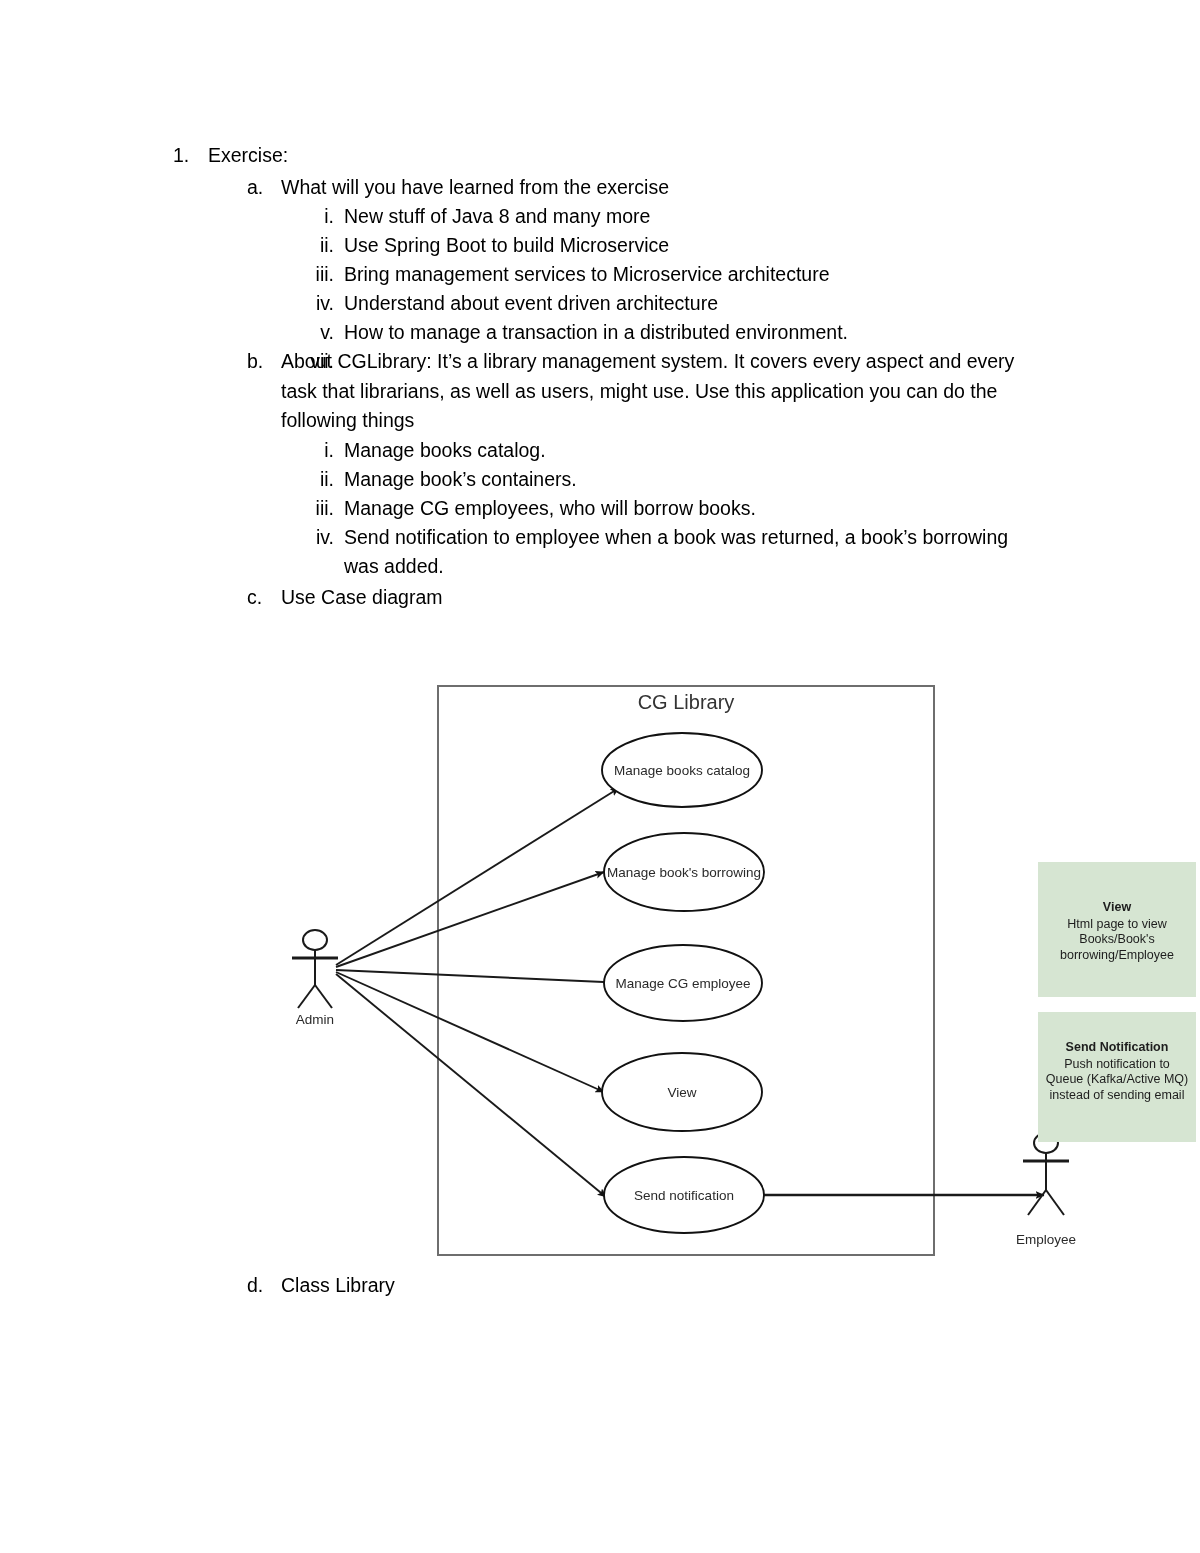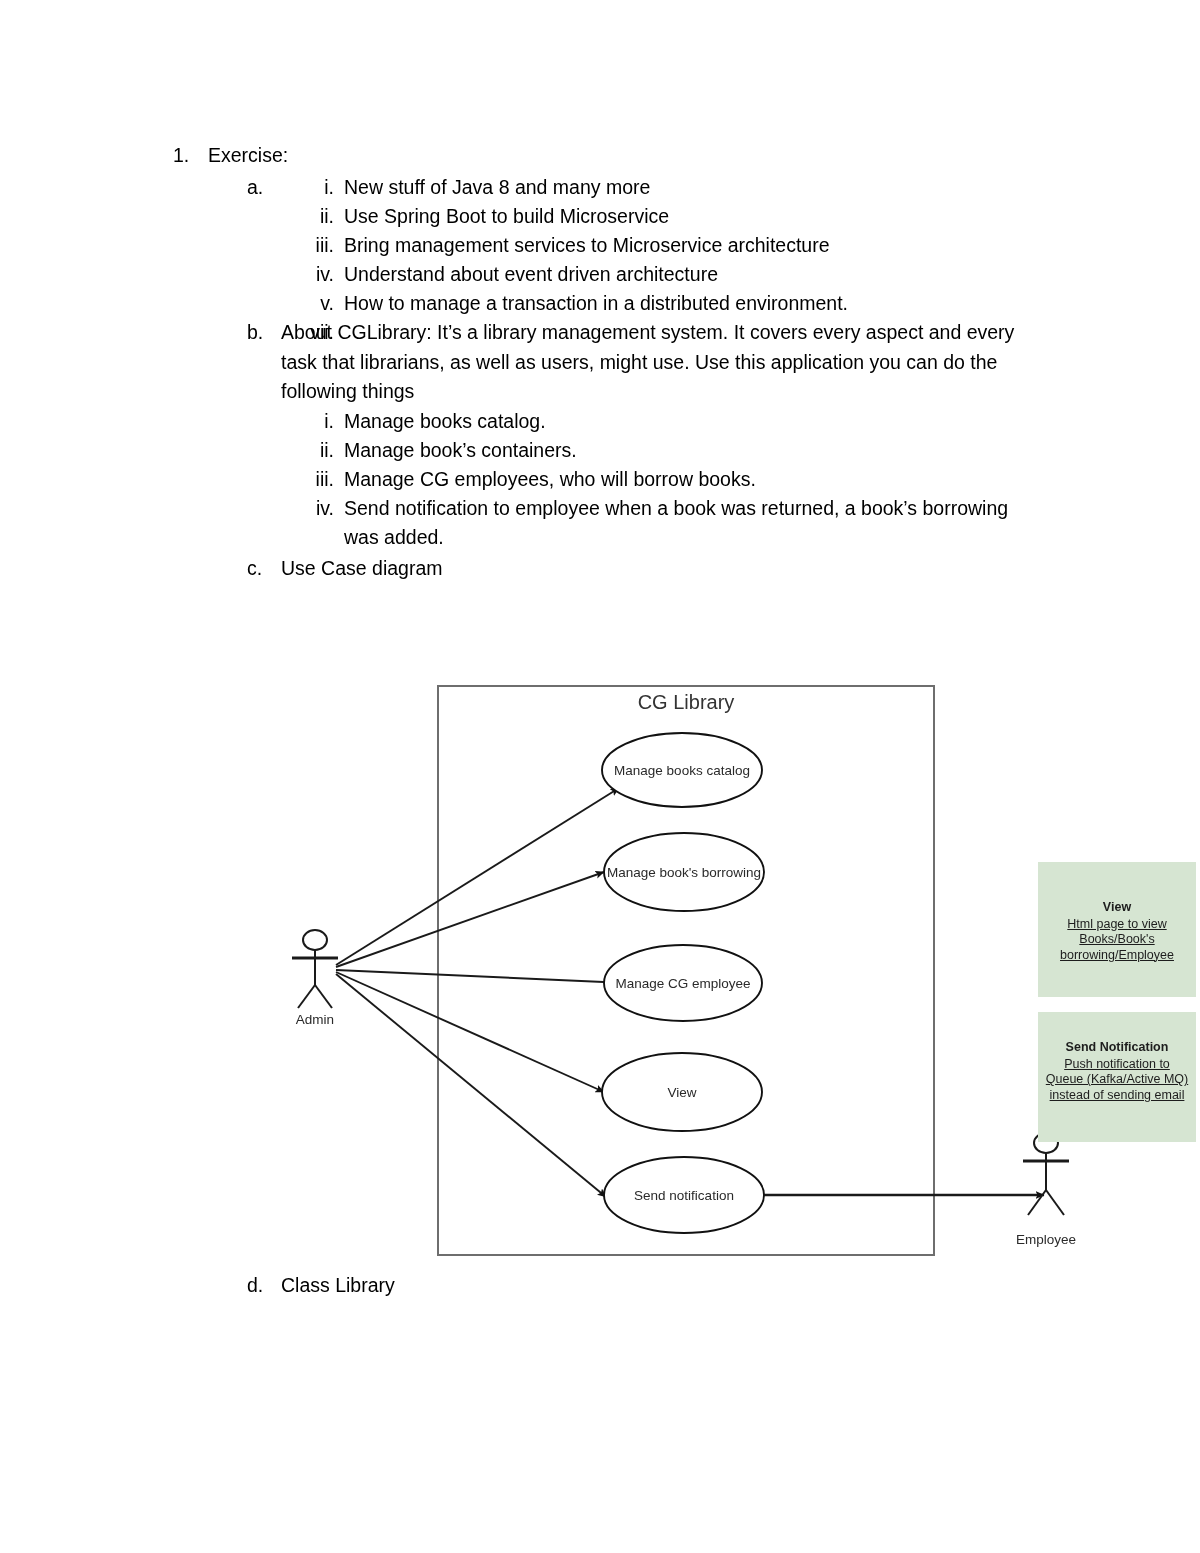--- a/index.html
+++ b/index.html
@@ -97,39 +97,40 @@
     color: #1d1d1d;
     box-sizing: border-box;
     padding: 6px 6px;
     font-family: "Liberation Sans", sans-serif;
   }
   .note-box .note-title {
     display: block;
     font-weight: bold;
     margin-bottom: 1px;
   }
-  .note-box .note-body { display: block; text-decoration: underline; }
+  .note-box .note-body { display: block; }
 
   #note-view { left: 1038px; top: 862px; width: 158px; height: 135px; }
   #note-view .inner { padding-top: 32px; }
   #note-send { left: 1038px; top: 1012px; width: 158px; height: 130px; }
   #note-send .inner { padding-top: 22px; }
 </style>
 </head>
 <body>
 
 <div class="doc">
 
   <div class="lvl1 sp-top">
     <span class="marker">1.</span>
     <span>Exercise:</span>
   </div>
 
   <div class="lvl2 gap-a">
     <span class="marker">a.</span>
+    <span>What will you have learned from the exercise</span>
   </div>
 
   <div class="lvl3">
     <span class="marker">i.</span>
     <span>New stuff of Java 8 and many more</span>
   </div>
 
   <div class="lvl3">
     <span class="marker">ii.</span>
     <span>Use Spring Boot to build Microservice</span>

